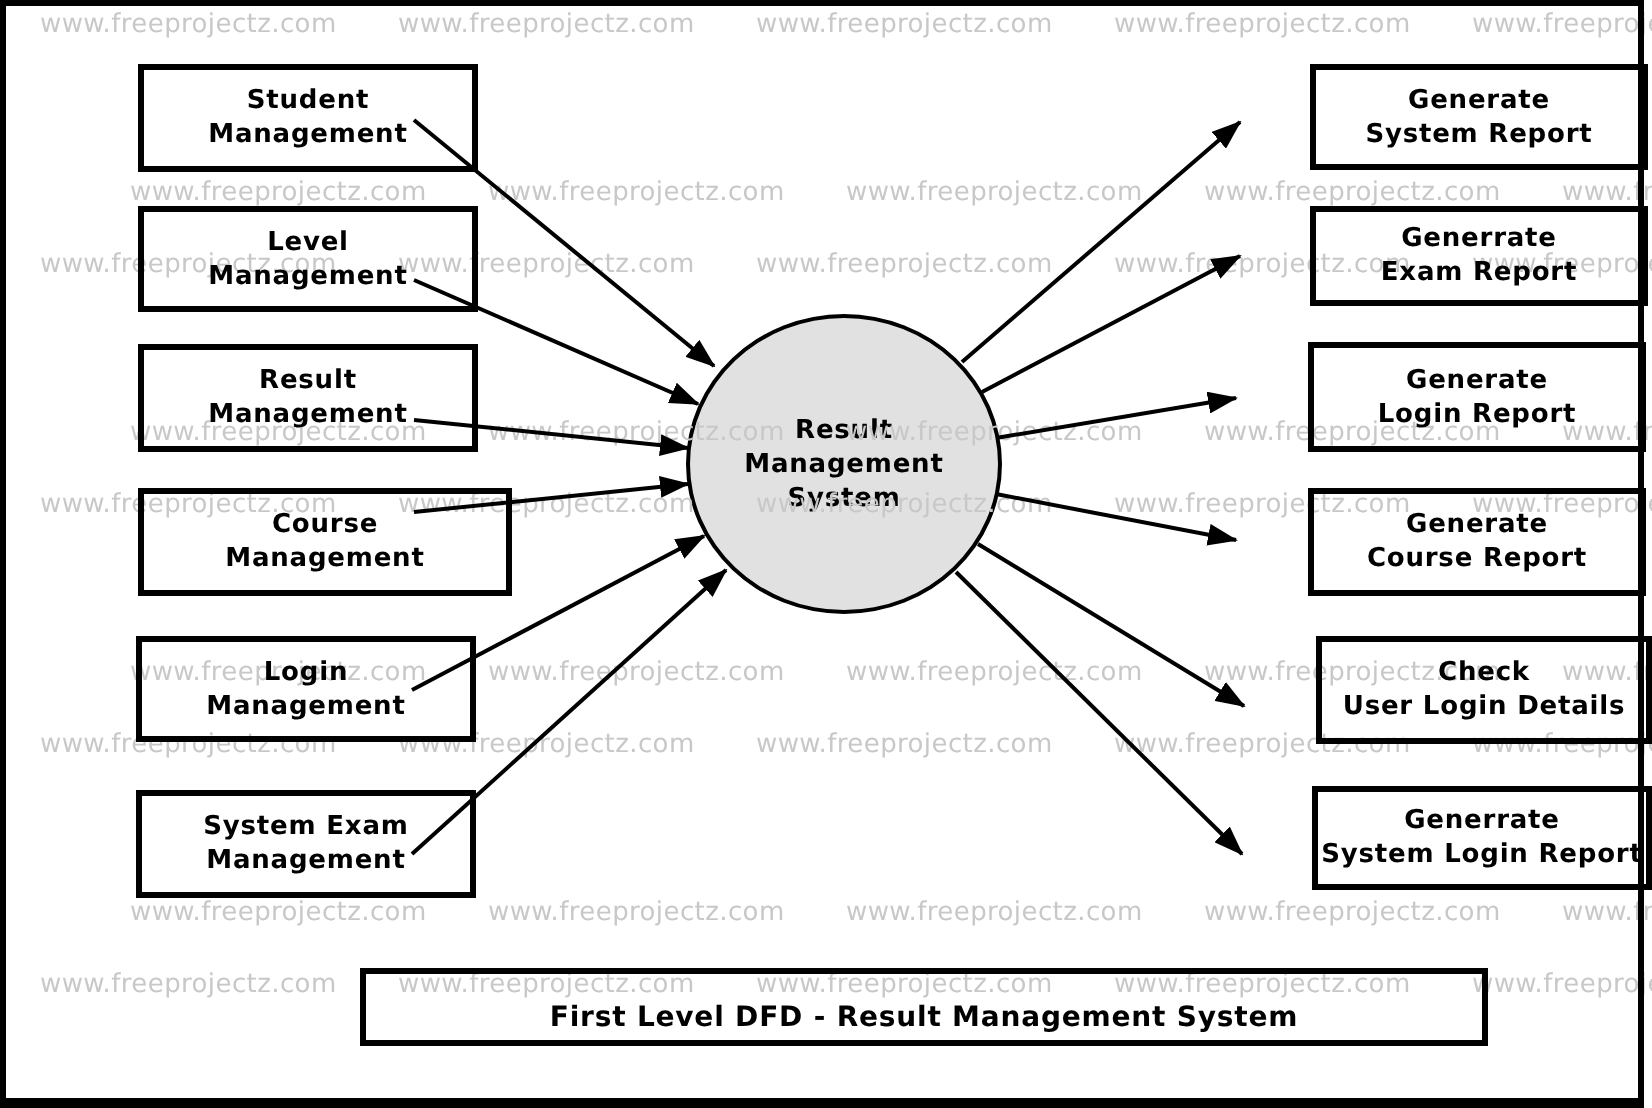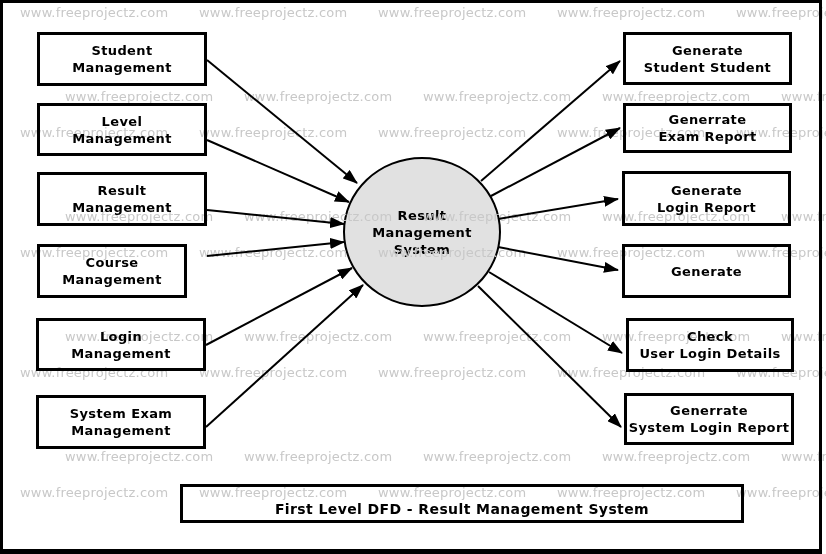--- a/index.html
+++ b/index.html
@@ -55,20 +55,21 @@
     display: flex;
     flex-direction: column;
     align-items: center;
     justify-content: center;
     text-align: center;
     font-weight: bold;
     font-size: 13px;
     line-height: 17px;
     letter-spacing: 0.4px;
     color: #000;
+    margin-left: 32px;
   }
   .arrow-layer { position: absolute; left: 0; top: 0; z-index: 3; pointer-events: none; }
   .title-box {
     position: absolute;
     left: 180px; top: 484px;
     width: 564px; height: 39px;
     border: 3px solid #000;
     box-sizing: border-box;
     background: transparent;
     z-index: 3;
@@ -170,46 +171,47 @@
         <div>Management</div>
       </div>
       <div class="entity" style="left: 37px; top: 103px; width: 170px; height: 53px;">
         <div>Level</div>
         <div>Management</div>
       </div>
       <div class="entity" style="left: 37px; top: 172px; width: 170px; height: 54px;">
         <div>Result</div>
         <div>Management</div>
       </div>
-      <div class="entity" style="left: 37px; top: 244px; width: 150px; height: 54px;">
+      <div class="entity" style="left: 37px; top: 244px; width: 187px; height: 54px;">
         <div>Course</div>
         <div>Management</div>
       </div>
       <div class="entity" style="left: 36px; top: 318px; width: 170px; height: 53px;">
         <div>Login</div>
         <div>Management</div>
       </div>
       <div class="entity" style="left: 36px; top: 395px; width: 170px; height: 54px;">
         <div>System Exam</div>
         <div>Management</div>
       </div>
       <div class="entity" style="left: 623px; top: 32px; width: 169px; height: 53px;">
         <div>Generate</div>
-        <div>Student Student</div>
+        <div>System Report</div>
       </div>
       <div class="entity" style="left: 623px; top: 103px; width: 169px; height: 50px;">
         <div>Generrate</div>
         <div>Exam Report</div>
       </div>
       <div class="entity" style="left: 622px; top: 171px; width: 169px; height: 55px;">
         <div>Generate</div>
         <div>Login Report</div>
       </div>
       <div class="entity" style="left: 622px; top: 244px; width: 169px; height: 54px;">
         <div>Generate</div>
+        <div>Course Report</div>
       </div>
       <div class="entity" style="left: 626px; top: 318px; width: 168px; height: 54px;">
         <div>Check</div>
         <div>User Login Details</div>
       </div>
       <div class="entity" style="left: 624px; top: 393px; width: 170px; height: 52px;">
         <div>Generrate</div>
         <div>System Login Report</div>
       </div>
     </div>

